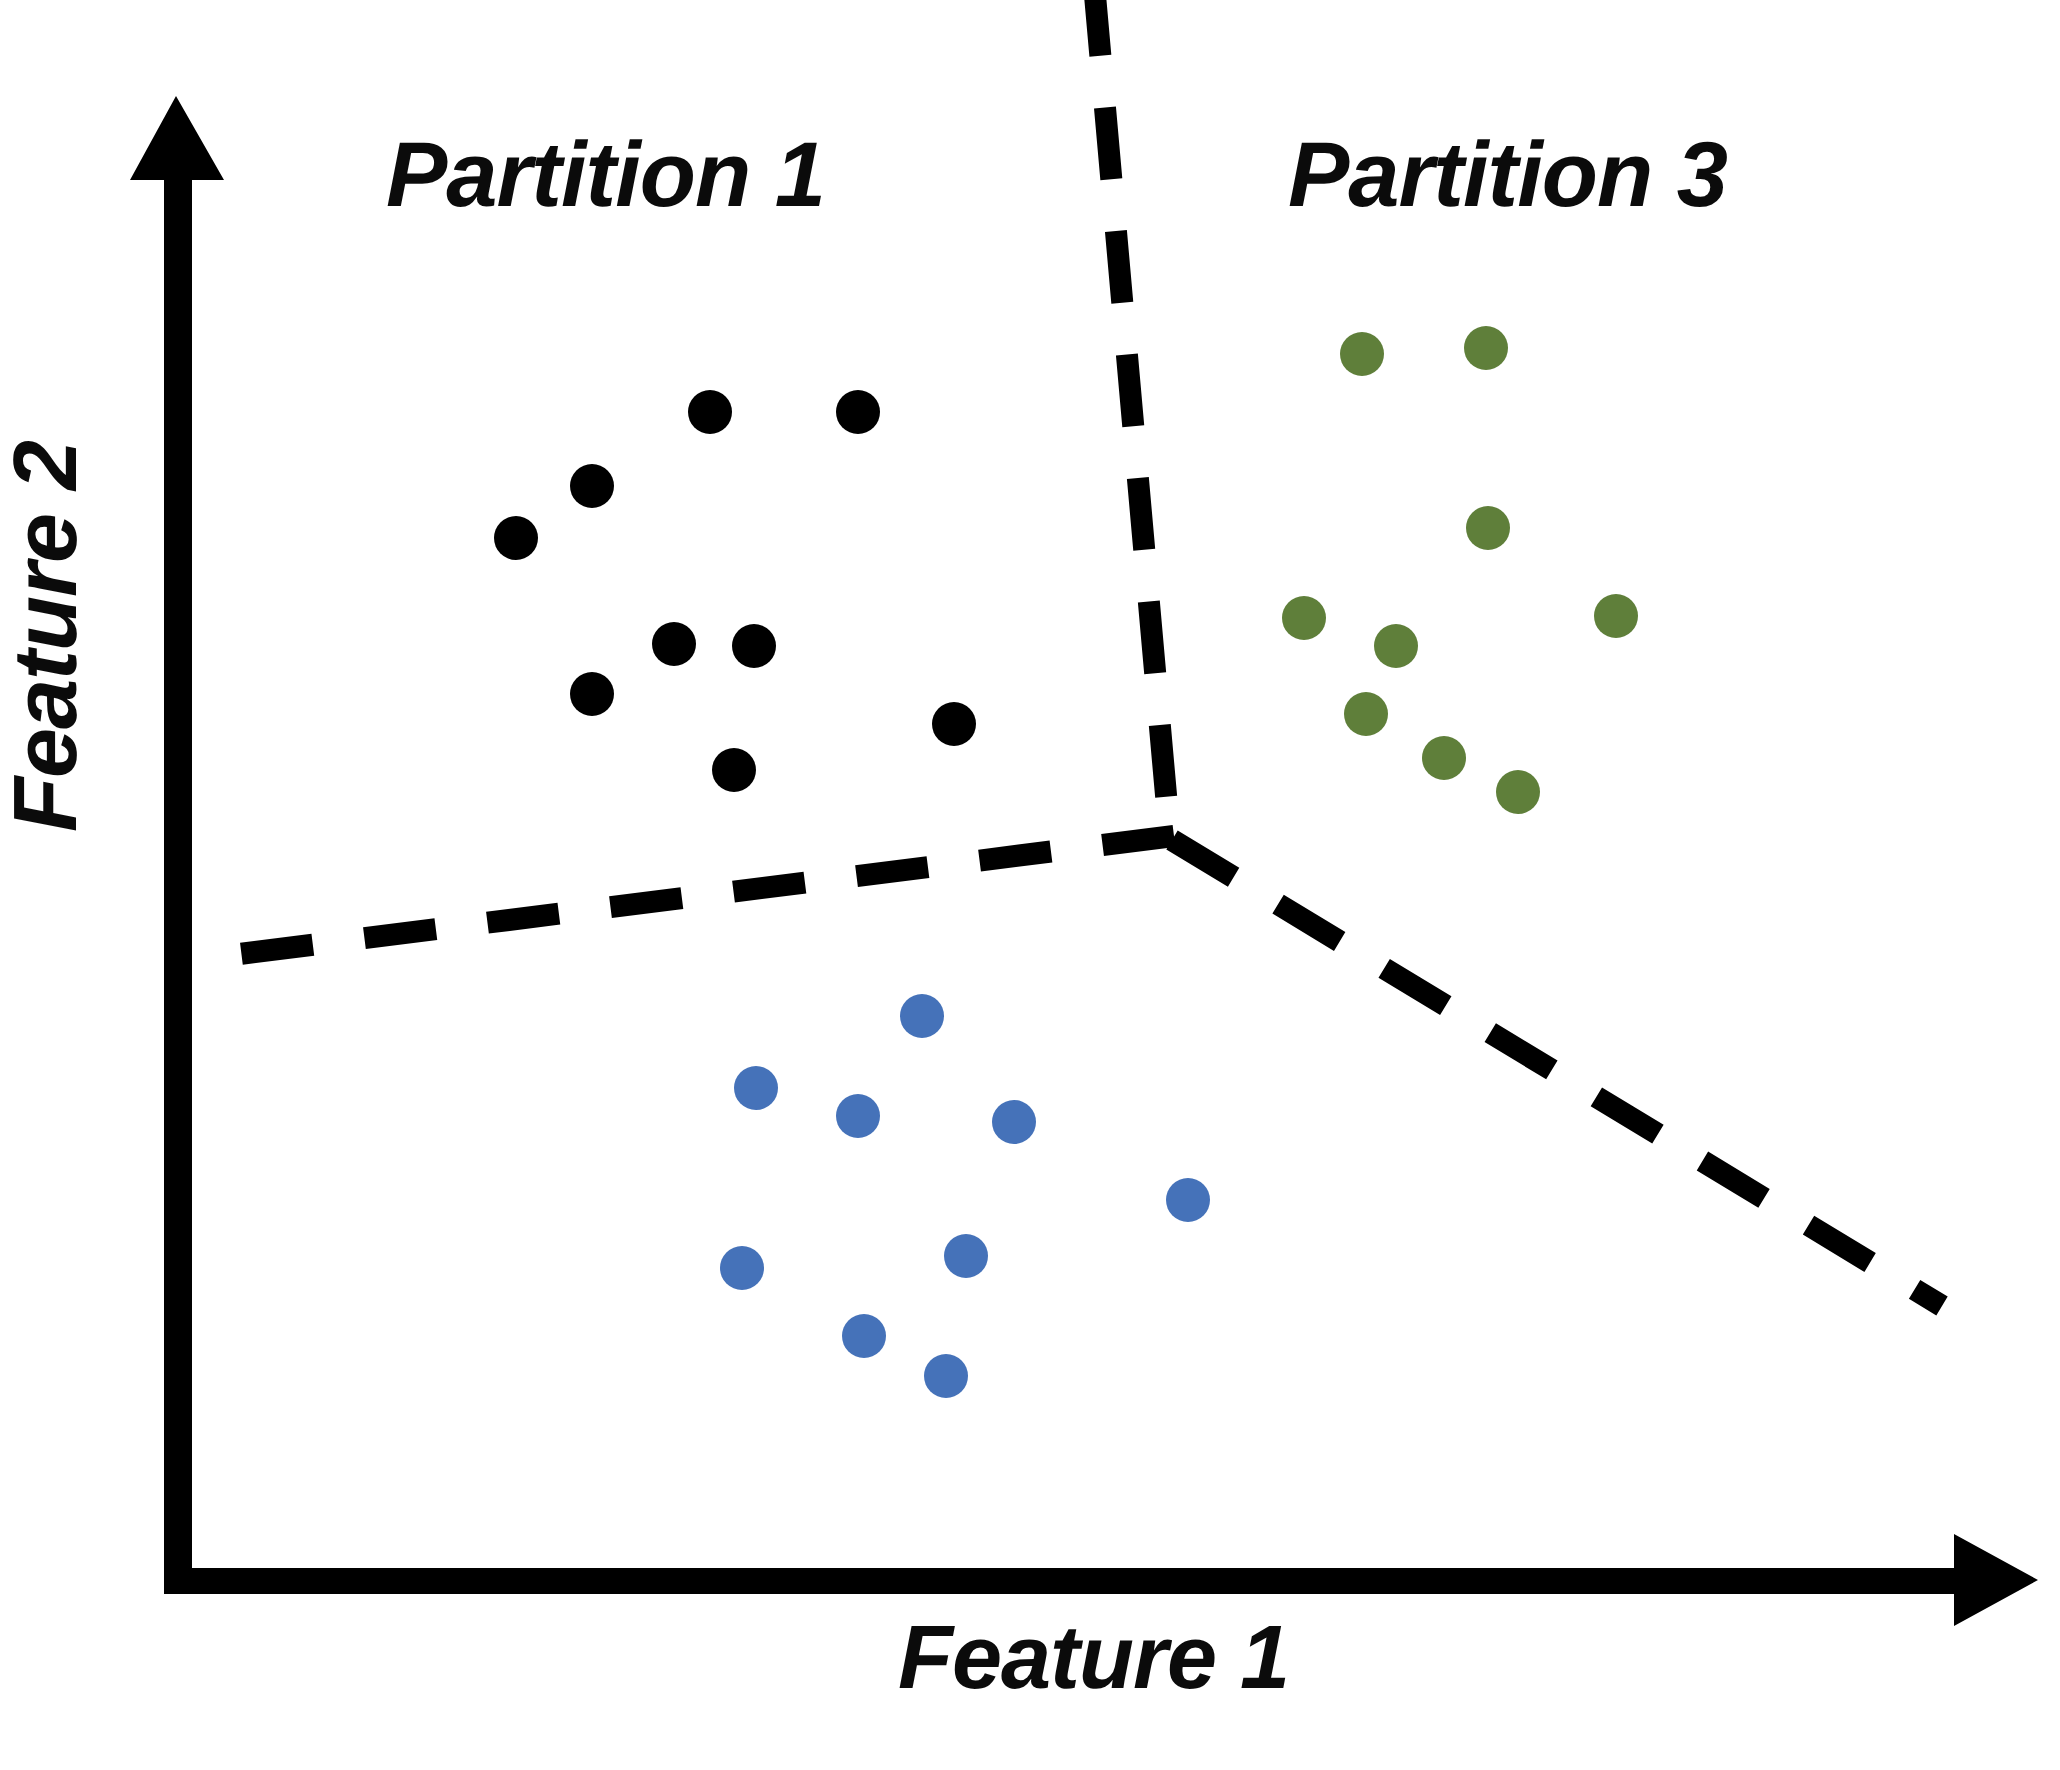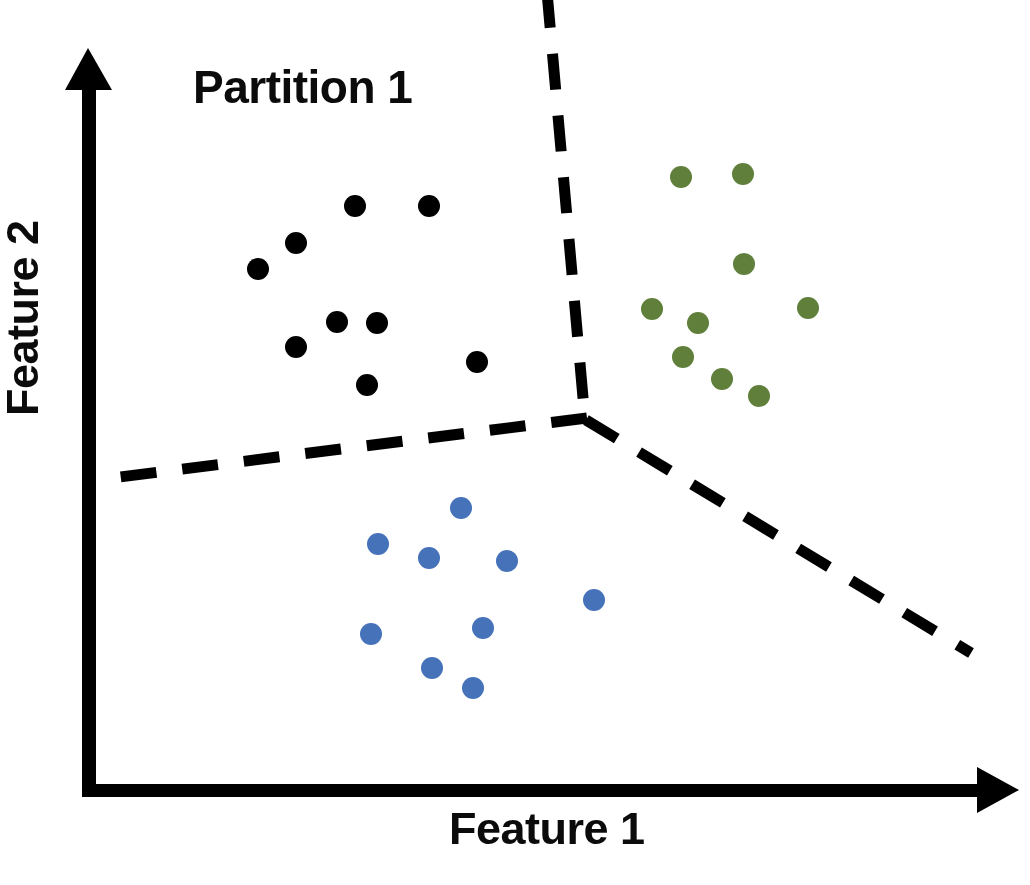--- a/index.html
+++ b/index.html
@@ -10,20 +10,21 @@
   }
   body {
     font-family: "Liberation Sans", sans-serif;
   }
   #stage {
     position: relative;
     width: 1030px;
     height: 885px;
     background: #ffffff;
     overflow: hidden;
+    font-style: italic;
   }
   #figure-svg {
     position: absolute;
     left: 0;
     top: 0;
     width: 1030px;
     height: 885px;
     display: block;
   }
   .fig-label {
@@ -105,18 +106,19 @@
           <circle cx="683" cy="357" r="11" fill="#5F7F3A"></circle>
           <circle cx="722" cy="379" r="11" fill="#5F7F3A"></circle>
           <circle cx="759" cy="396" r="11" fill="#5F7F3A"></circle>
         </g>
       </g>
   </svg>
 
   <div class="fig-label partition-label" id="label-partition-1">Partition 1</div>
 
 
+  <div class="fig-label partition-label" id="label-partition-3">Partition 3</div>
 
   <div class="fig-label axis-label" id="label-feature-1">Feature 1</div>
 
   <div class="fig-label axis-label" id="label-feature-2">Feature 2</div>
 
 </div>
 
 </body></html>

